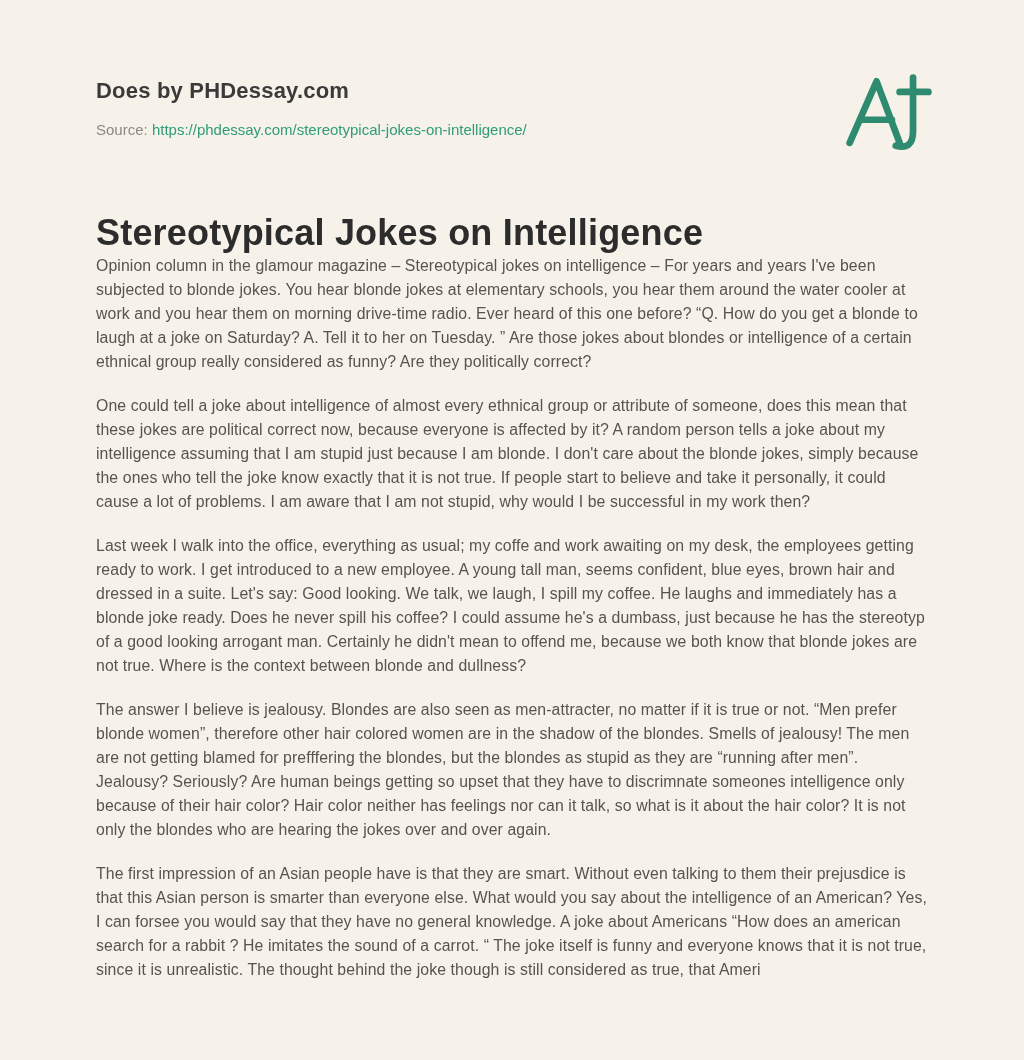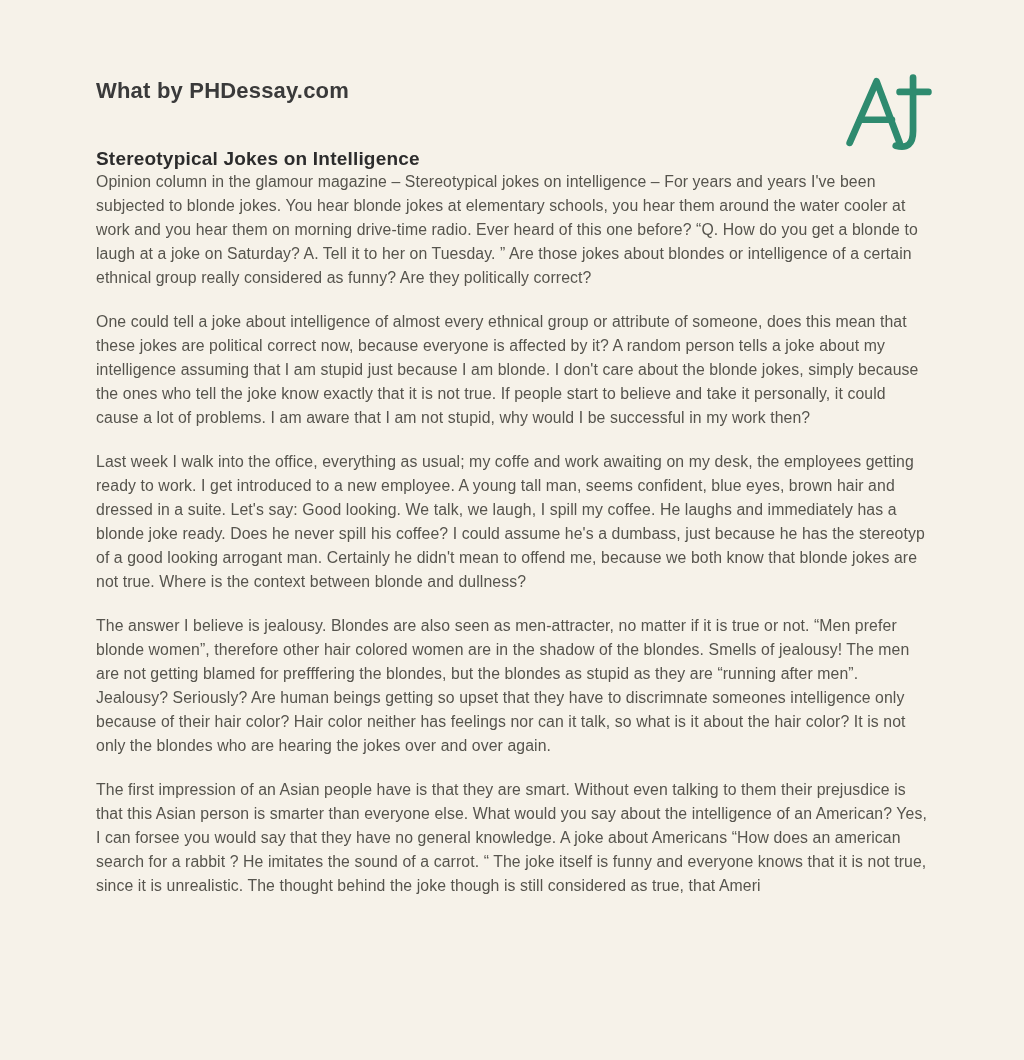--- a/index.html
+++ b/index.html
@@ -32,43 +32,46 @@
     text-decoration: none;
   }
   .logo {
     position: absolute;
     top: 66px;
     right: 86px;
     width: 96px;
     height: 96px;
   }
   .title {
-    margin-top: 44px;
-    font-size: 19px;
+    margin-top: 74px;
+    font-size: 36px;
     font-weight: 600;
     color: #2c2c2c;
     letter-spacing: 0.2px;
   }
   .body-copy {
   }
   .para {
     font-size: 15.8px;
     line-height: 24px;
     color: #56544d;
     margin-bottom: 20px;
     letter-spacing: 0.1px;
   }
 </style>
 </head>
 <body>
 
 <div class="page">
 
   <div class="header">
-    <div class="byline">What by PHDessay.com</div>
+    <div class="byline">Does by PHDessay.com</div>
+    <div class="source-line">
+      <span>Source: </span><a class="source-url" href="#">https://phdessay.com/stereotypical-jokes-on-intelligence/</a>
+    </div>
     <div class="logo">
       <svg viewBox="0 0 100 100" width="96" height="96" aria-hidden="true">
         <g stroke="#2e8b6f" stroke-width="7" fill="none" stroke-linecap="round" stroke-linejoin="round">
           <path d="M8 80 L36 16 L60 80"></path>
           <path d="M19 56 L52 56"></path>
           <path d="M74 12 L74 68 Q74 88 56 83"></path>
           <path d="M60 27 L90 27"></path>
         </g>
       </svg>
     </div>

